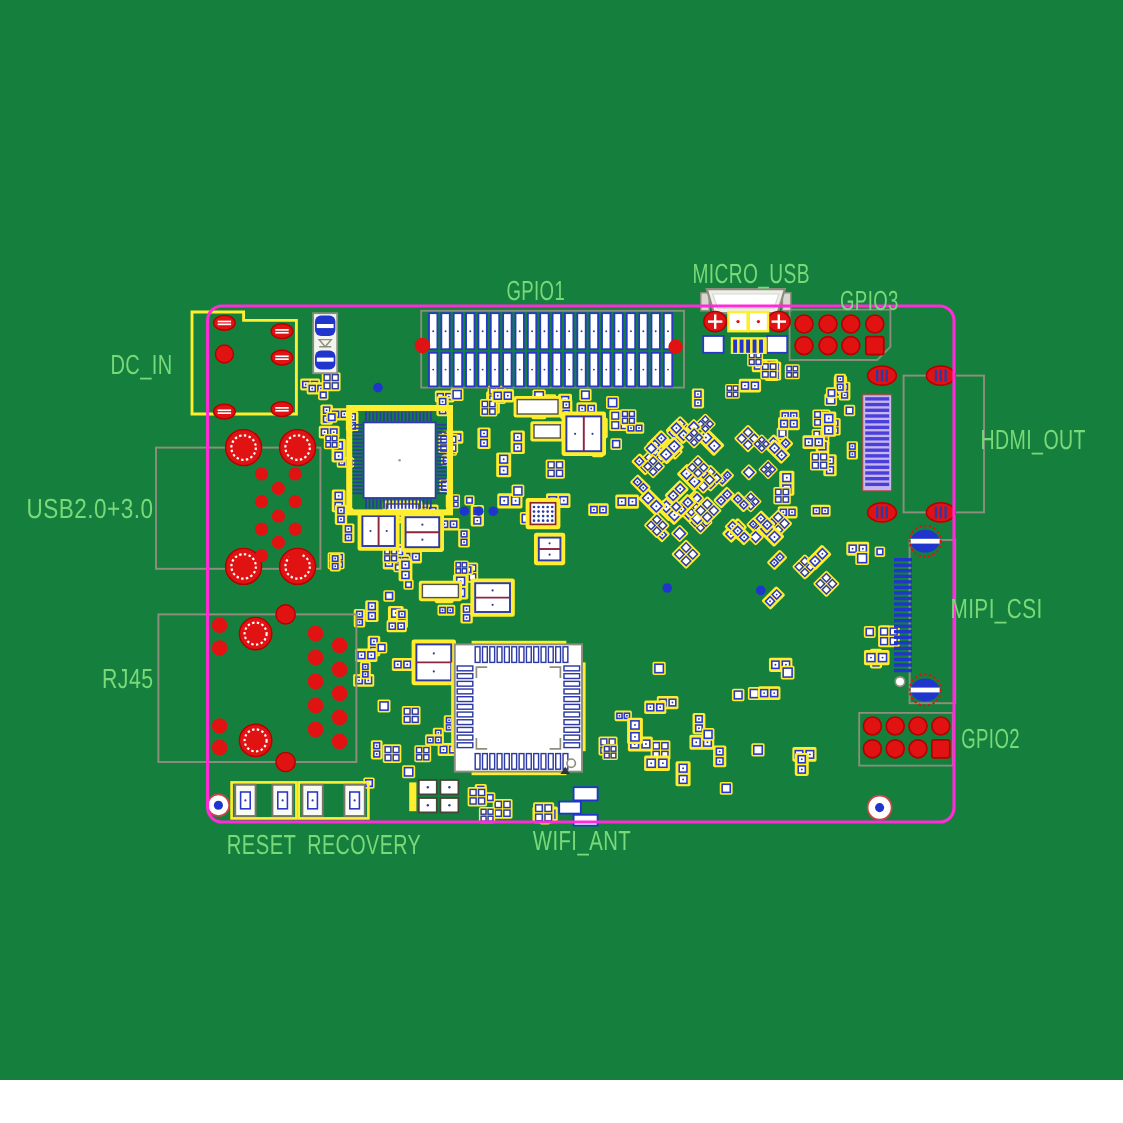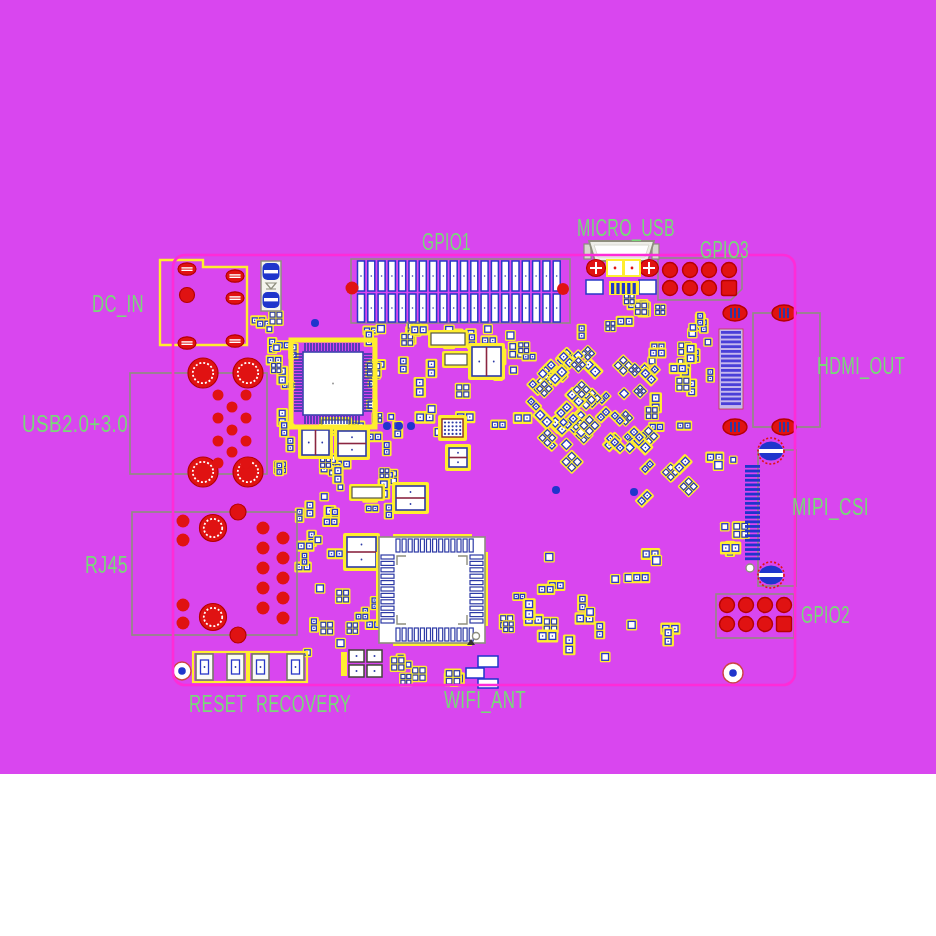--- a/index.html
+++ b/index.html
@@ -1,16 +1,16 @@
 <!DOCTYPE html>
 <html><head>
 <meta charset="utf-8">
 <style>
   html,body{margin:0;padding:0;background:#ffffff;}
-  .canvas{position:relative;width:936px;height:774px;background:#d946ef;overflow:hidden;}
+  .canvas{position:relative;width:936px;height:900px;background:#15803d;overflow:hidden;}
   svg{position:absolute;left:0;top:0;}
   .lbl{font-family:"Liberation Sans",sans-serif;font-size:23px;letter-spacing:.5px;}
 </style>
 </head>
 <body>
 
 <div class="canvas">
   <svg width="936" height="936" viewBox="0 0 936 936">
     <g id="pcb-render">
         <g>

